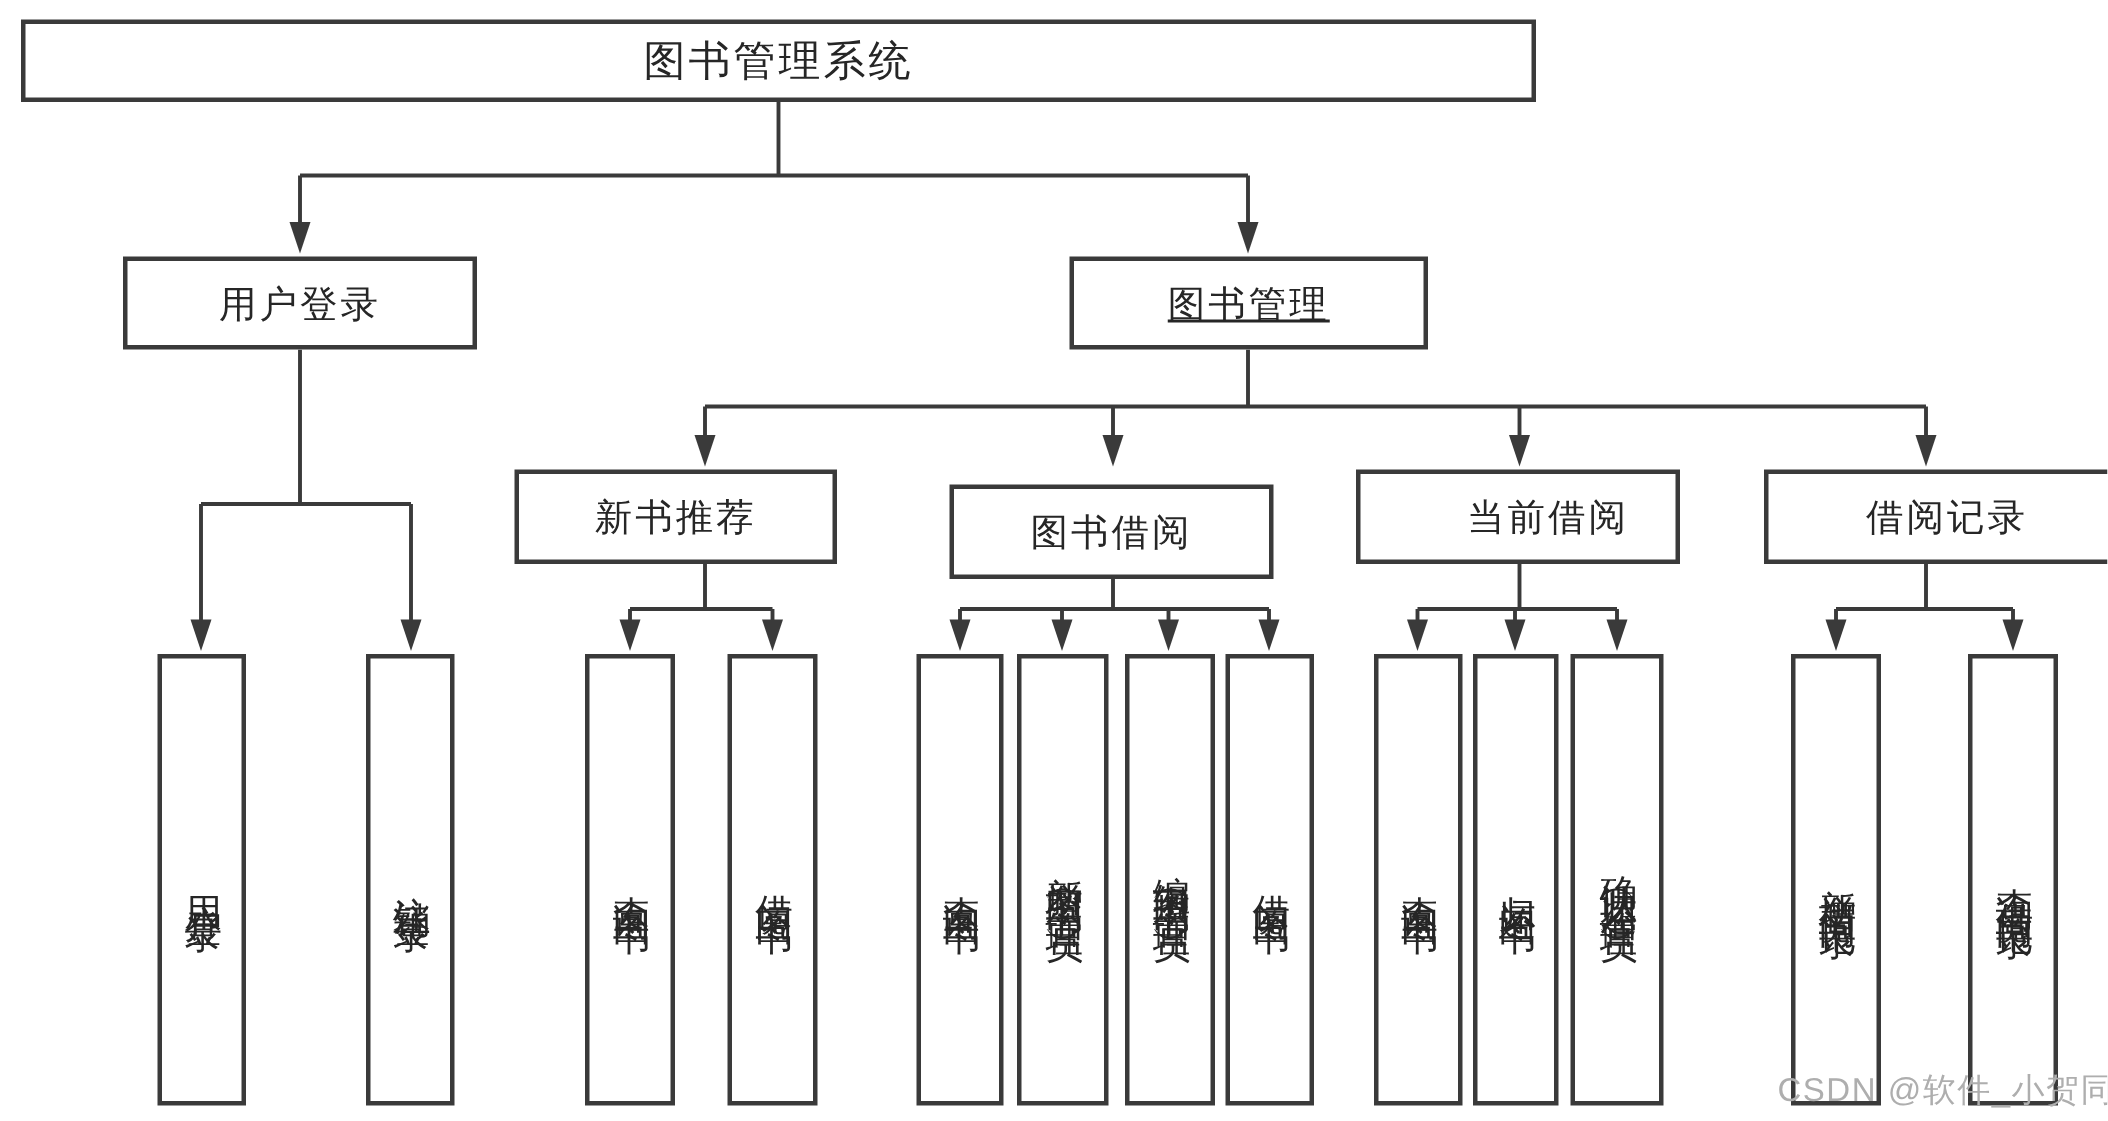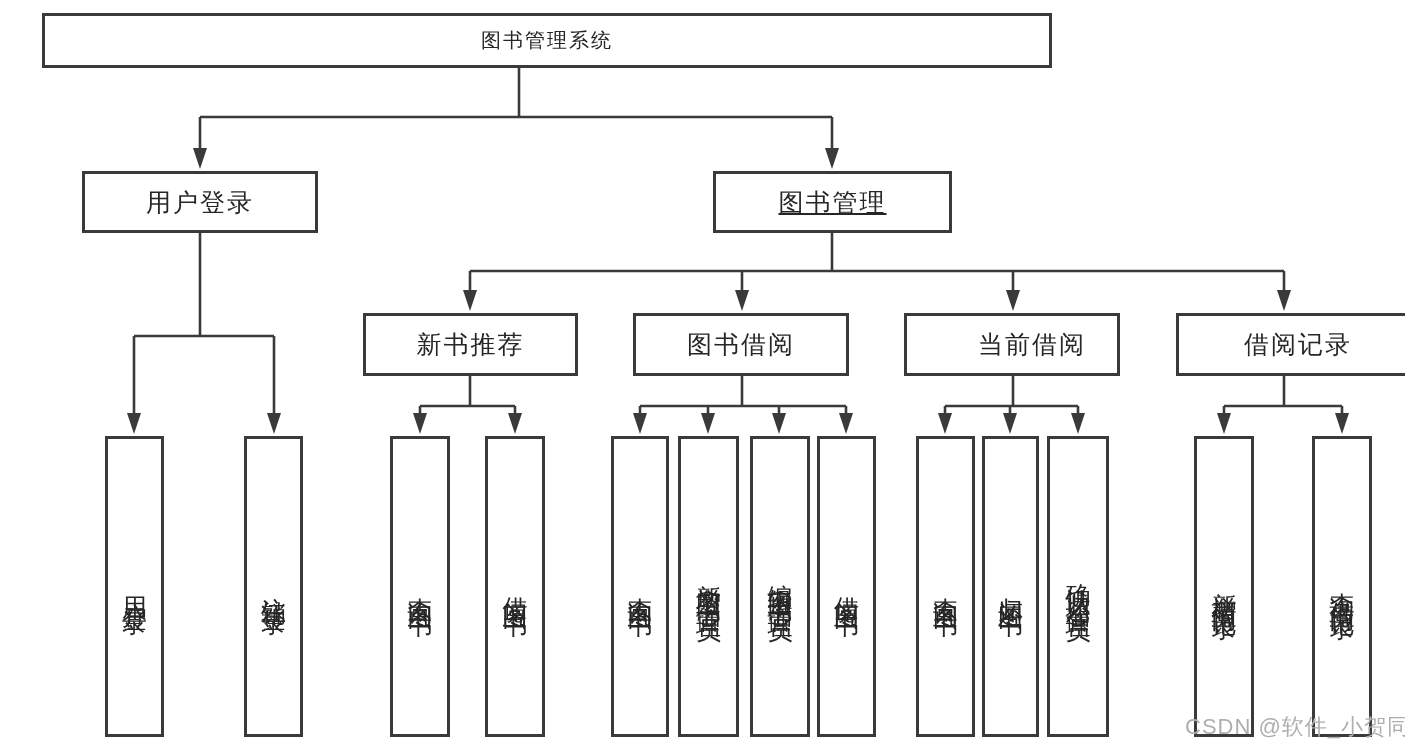--- a/index.html
+++ b/index.html
@@ -28,21 +28,21 @@
     border: 3px solid #3a3a3a;
     background: #ffffff;
     display: flex;
     align-items: center;
     justify-content: center;
     color: #262626;
     font-size: 25px;
     letter-spacing: 2px;
     white-space: nowrap;
   }
-  .node.root { font-size: 20px; margin-left: 28px; }
+  .node.root { font-size: 28px; }
   .leaf {
     position: absolute;
     top: 436px;
     height: 301px;
     box-sizing: border-box;
     border: 3px solid #3a3a3a;
     background: #ffffff;
     display: flex;
     align-items: center;
     justify-content: center;
@@ -147,22 +147,22 @@
       <path class="arrow" d="M1217,413 L1231,413 L1224,434 Z"></path>
       <path class="arrow" d="M1335,413 L1349,413 L1342,434 Z"></path>
     </g>
   </svg>
 
   <div class="node root" style="left:14px; top:13px; width:1010px; height:55px;">图书管理系统</div>
 
   <div class="node" style="left:82px; top:171px; width:236px; height:62px;">用户登录</div>
   <div class="node" style="left:713px; top:171px; width:239px; height:62px;text-decoration:underline;">图书管理</div>
 
-  <div class="node" style="left:363px; top:313px; width:215px; height:63px;">新书推荐</div>
-  <div class="node" style="left:633px; top:313px; width:216px; height:63px;">图书借阅</div>
+  <div class="node" style="left:343px; top:313px; width:215px; height:63px;">新书推荐</div>
+  <div class="node" style="left:633px; top:323px; width:216px; height:63px;">图书借阅</div>
   <div class="node" style="left:904px; top:313px; width:216px; height:63px;padding-left:40px;">当前借阅</div>
   <div class="node" style="left:1176px; top:313px; width:244px; height:63px;">借阅记录</div>
 
   <div class="leaf" style="left:105px; width:59px;">
     <span class="vtext">用户登录</span>
   </div>
   <div class="leaf" style="left:244px; width:59px;">
     <span class="vtext">注销登录</span>
   </div>
 

